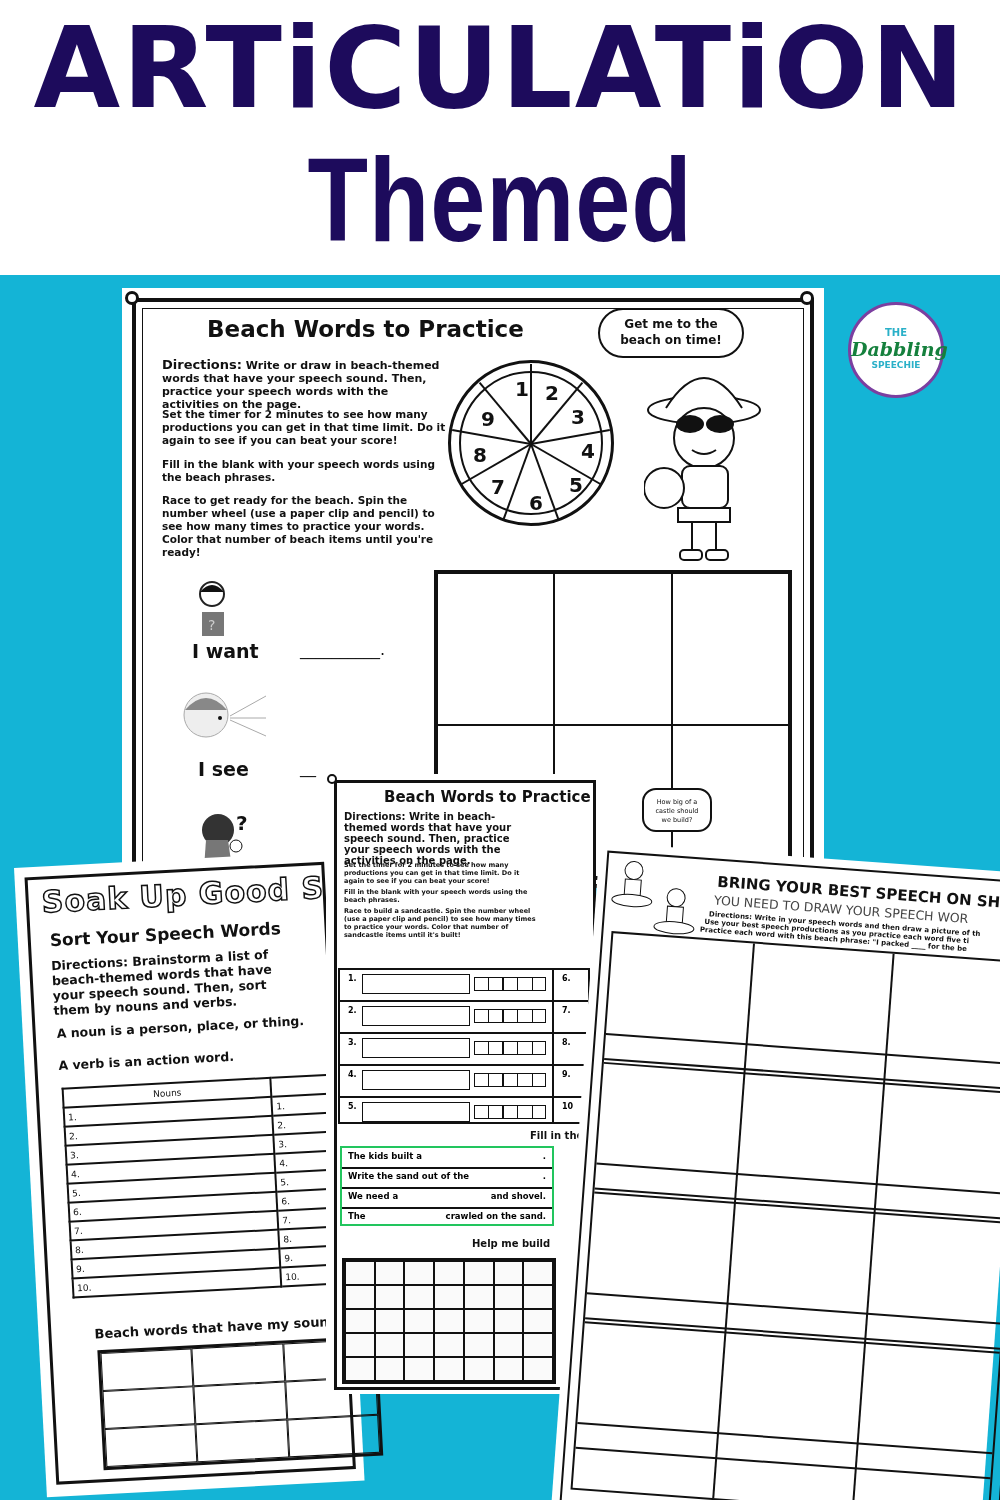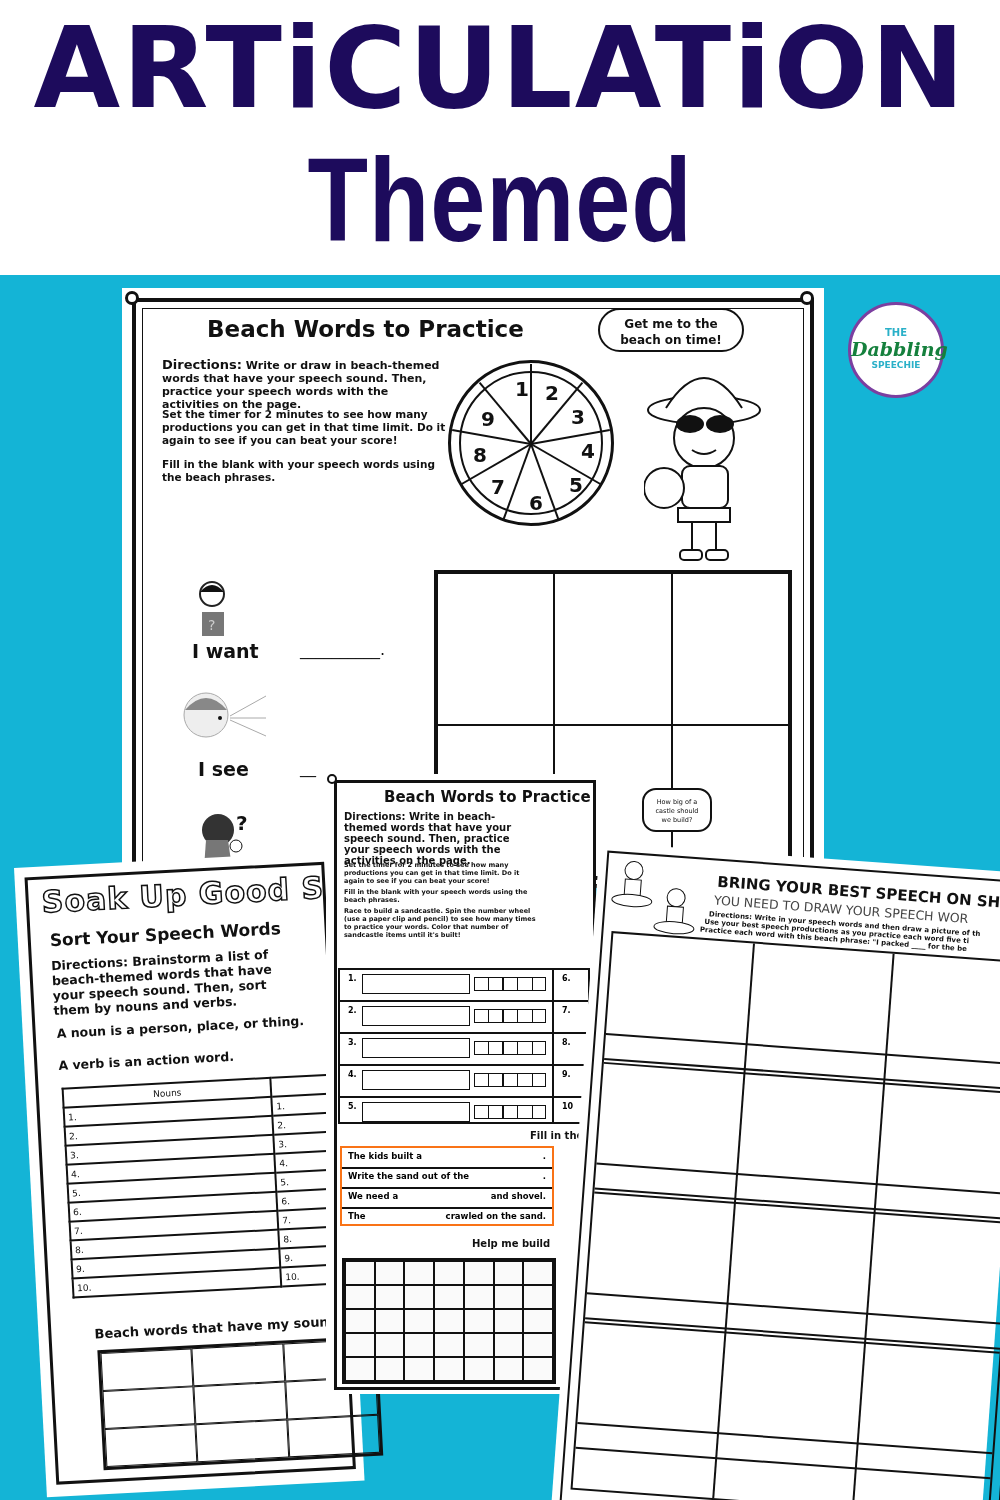--- a/index.html
+++ b/index.html
@@ -50,20 +50,21 @@
   <div class="dot-corner" style="left:678px; top:3px;"></div>
 
   <div class="t title" style="left:85px; top:28px; font-size:23px;">Beach Words to Practice</div>
 
   <div class="t" style="left:40px; top:70px; width:285px; font-size:11px; line-height:13px; font-weight:bold;">
     <span style="font-size:13px;">Directions:</span>
     <span>Write or draw in beach-themed words that have your speech sound. Then, practice your speech words with the activities on the page.</span>
   </div>
   <div class="t" style="left:40px; top:120px; width:285px; font-size:10.5px; line-height:13px; font-weight:bold;">Set the timer for 2 minutes to see how many productions you can get in that time limit. Do it again to see if you can beat your score!</div>
   <div class="t" style="left:40px; top:170px; width:285px; font-size:10.5px; line-height:13px; font-weight:bold;">Fill in the blank with your speech words using the beach phrases.</div>
+  <div class="t" style="left:40px; top:206px; width:285px; font-size:10.5px; line-height:13px; font-weight:bold;">Race to get ready for the beach. Spin the number wheel (use a paper clip and pencil) to see how many times to practice your words. Color that number of beach items until you're ready!</div>
 
   <div class="wheel" style="left:326px; top:72px; width:166px; height:166px;">
     <div class="inner"></div>
     <div class="spoke" style="transform:rotate(-90deg)"></div>
     <div class="spoke" style="transform:rotate(-50deg)"></div>
     <div class="spoke" style="transform:rotate(-10deg)"></div>
     <div class="spoke" style="transform:rotate(30deg)"></div>
     <div class="spoke" style="transform:rotate(70deg)"></div>
     <div class="spoke" style="transform:rotate(110deg)"></div>
     <div class="spoke" style="transform:rotate(150deg)"></div>
@@ -73,21 +74,21 @@
     <span class="num" style="left:94px; top:18px;">2</span>
     <span class="num" style="left:120px; top:42px;">3</span>
     <span class="num" style="left:130px; top:76px;">4</span>
     <span class="num" style="left:118px; top:110px;">5</span>
     <span class="num" style="left:78px; top:128px;">6</span>
     <span class="num" style="left:40px; top:112px;">7</span>
     <span class="num" style="left:22px; top:80px;">8</span>
     <span class="num" style="left:30px; top:44px;">9</span>
   </div>
 
-  <div class="bubble" style="left:476px; top:20px; width:146px; height:44px; font-size:12px; padding:6px 14px; line-height:16px;">Get me to the beach on time!</div>
+  <div class="bubble" style="left:476px; top:20px; width:146px; height:50px; font-size:12px; padding:6px 14px; line-height:16px;">Get me to the beach on time!</div>
 
   <svg style="position:absolute; left:522px; top:70px;" width="120" height="210" viewBox="0 0 120 210">
     <ellipse cx="60" cy="52" rx="56" ry="14" fill="#fff" stroke="#111" stroke-width="2"></ellipse>
     <path d="M22 50 Q60 -10 98 50" fill="#fff" stroke="#111" stroke-width="2"></path>
     <circle cx="60" cy="80" r="30" fill="#fff" stroke="#111" stroke-width="2"></circle>
     <ellipse cx="46" cy="66" rx="14" ry="9" fill="#111"></ellipse>
     <ellipse cx="76" cy="66" rx="14" ry="9" fill="#111"></ellipse>
     <path d="M48 92 Q60 100 72 92" fill="none" stroke="#111" stroke-width="2"></path>
     <rect x="38" y="108" width="46" height="42" rx="8" fill="#fff" stroke="#111" stroke-width="2"></rect>
     <circle cx="20" cy="130" r="20" fill="#fff" stroke="#111" stroke-width="2"></circle>
@@ -239,21 +240,21 @@
     <div style="position:absolute; left:22px; top:100px; width:108px; height:20px; border:1.5px solid #111;"></div>
     <div style="position:absolute; left:22px; top:132px; width:108px; height:20px; border:1.5px solid #111;"></div>
     <div style="position:absolute; left:134px; top:7px; width:72px; height:14px; border:1.5px solid #111; background:repeating-linear-gradient(90deg, transparent 0 13px, #111 13px 14.5px);"></div>
     <div style="position:absolute; left:134px; top:39px; width:72px; height:14px; border:1.5px solid #111; background:repeating-linear-gradient(90deg, transparent 0 13px, #111 13px 14.5px);"></div>
     <div style="position:absolute; left:134px; top:71px; width:72px; height:14px; border:1.5px solid #111; background:repeating-linear-gradient(90deg, transparent 0 13px, #111 13px 14.5px);"></div>
     <div style="position:absolute; left:134px; top:103px; width:72px; height:14px; border:1.5px solid #111; background:repeating-linear-gradient(90deg, transparent 0 13px, #111 13px 14.5px);"></div>
     <div style="position:absolute; left:134px; top:135px; width:72px; height:14px; border:1.5px solid #111; background:repeating-linear-gradient(90deg, transparent 0 13px, #111 13px 14.5px);"></div>
   </div>
 
   <div class="t title" style="left:188px; top:356px; font-size:10px;padding-left:16px;">Fill in the</div>
-  <div style="position:absolute; left:14px; top:372px; width:214px; height:80px; border:2px solid #f97316; font-size:8.5px; font-weight:bold;">
+  <div style="position:absolute; left:14px; top:372px; width:214px; height:80px; border:2px solid #22c55e; font-size:8.5px; font-weight:bold;">
     <div style="position:absolute; left:6px; top:3px;">The kids built a</div>
     <div style="position:absolute; right:6px; top:3px;">.</div>
     <div style="position:absolute; left:0; top:19px; width:100%; border-top:2px solid #111;"></div>
     <div style="position:absolute; left:6px; top:23px;">Write the sand out of the</div>
     <div style="position:absolute; right:6px; top:23px;">.</div>
     <div style="position:absolute; left:0; top:39px; width:100%; border-top:2px solid #111;"></div>
     <div style="position:absolute; left:6px; top:43px;">We need a</div>
     <div style="position:absolute; right:6px; top:43px;">and shovel.</div>
     <div style="position:absolute; left:0; top:59px; width:100%; border-top:2px solid #111;"></div>
     <div style="position:absolute; left:6px; top:63px;">The</div>

